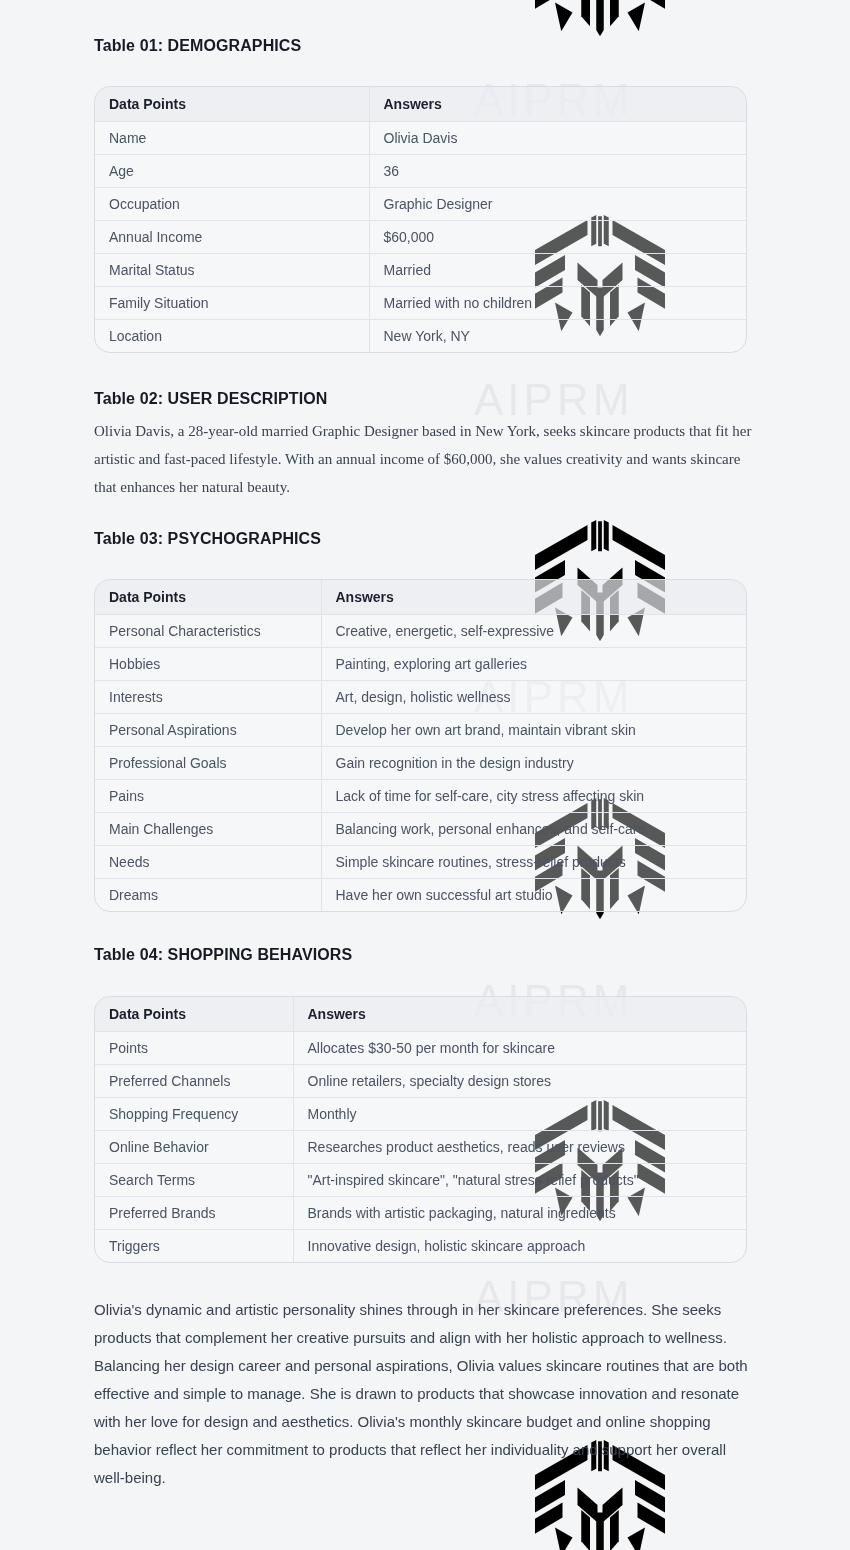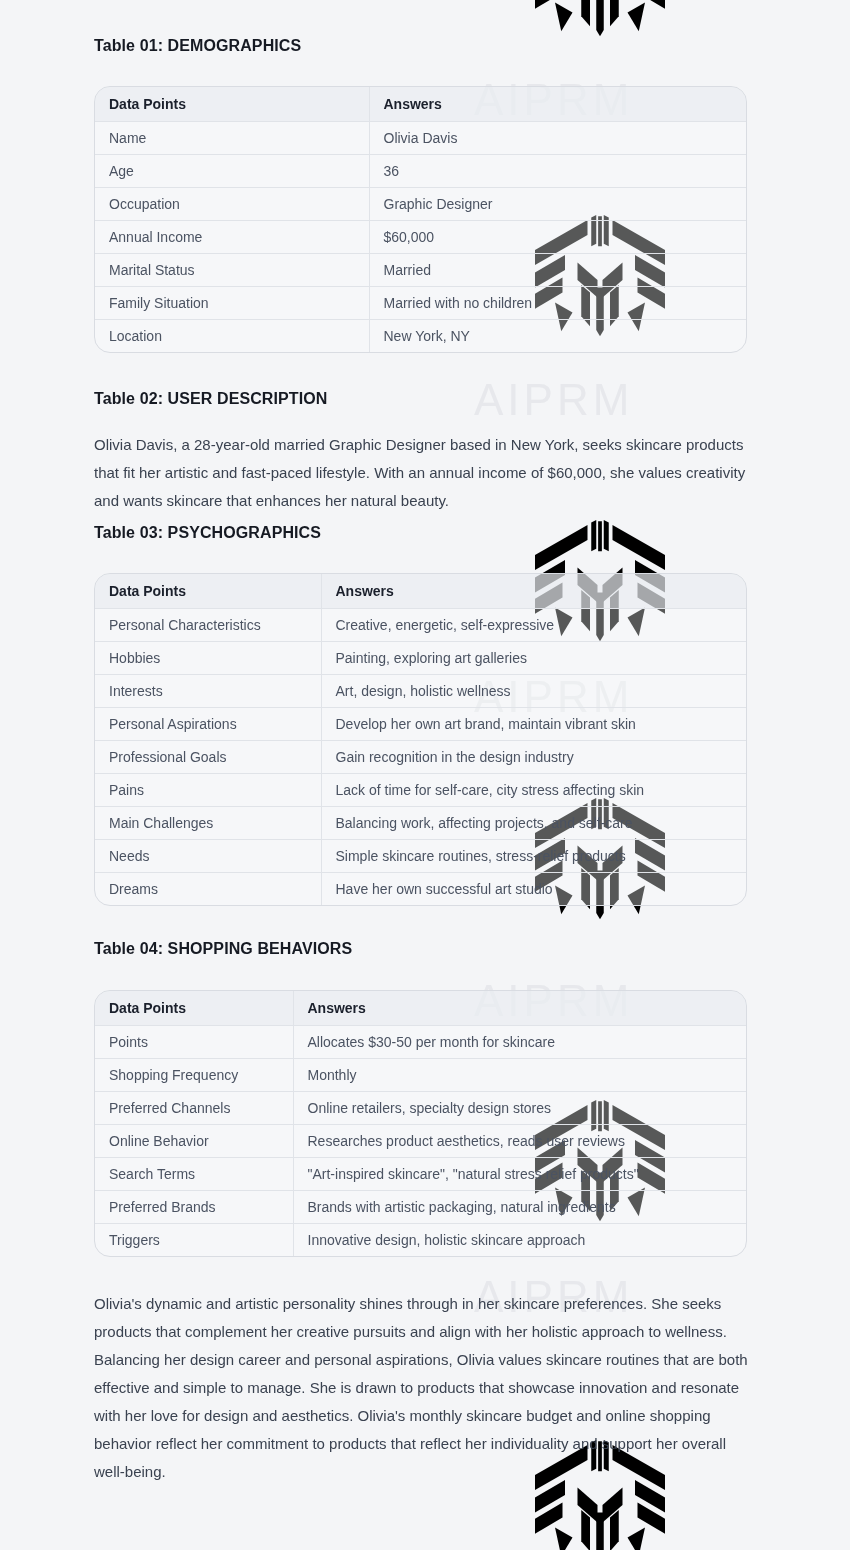--- a/index.html
+++ b/index.html
@@ -47,22 +47,22 @@
     font-size: 16px;
     line-height: 20px;
     font-weight: 700;
     color: #161a23;
     letter-spacing: .1px;
   }
   .mt36 { margin-top: 36px; }
   .mt33 { margin-top: 33px; }
   .mt31 { margin-top: 31px; }
   .mt30 { margin-top: 30px; }
-  .mt24 { margin-top: 8px; }
-  .mt22 { margin-top: 22px; }
+  .mt24 { margin-top: 28px; }
+  .mt22 { margin-top: 8px; font-family: Liberation Serif, serif; }
 
   .tbl {
     width: 653px;
     border: 1px solid #d9dce2;
     border-radius: 16px;
     overflow: hidden;
     background: rgba(250, 251, 252, 0.35);
   }
   .tbl table {
     width: 100%;
@@ -255,21 +255,21 @@
               <td>Gain recognition in the design industry</td>
             </tr>
 
             <tr>
               <td>Pains</td>
               <td>Lack of time for self-care, city stress affecting skin</td>
             </tr>
 
             <tr>
               <td>Main Challenges</td>
-              <td>Balancing work, affecting projects, and self-care</td>
+              <td>Balancing work, personal enhances, and self-care</td>
             </tr>
 
             <tr>
               <td>Needs</td>
               <td>Simple skincare routines, stress-relief products</td>
             </tr>
 
             <tr>
               <td>Dreams</td>
               <td>Have her own successful art studio</td>
@@ -293,27 +293,27 @@
           </tr>
         </thead>
         <tbody>
 
             <tr>
               <td>Points</td>
               <td>Allocates $30-50 per month for skincare</td>
             </tr>
 
             <tr>
+              <td>Preferred Channels</td>
+              <td>Online retailers, specialty design stores</td>
+            </tr>
+
+            <tr>
               <td>Shopping Frequency</td>
               <td>Monthly</td>
-            </tr>
-
-            <tr>
-              <td>Preferred Channels</td>
-              <td>Online retailers, specialty design stores</td>
             </tr>
 
             <tr>
               <td>Online Behavior</td>
               <td>Researches product aesthetics, reads user reviews</td>
             </tr>
 
             <tr>
               <td>Search Terms</td>
               <td>"Art-inspired skincare", "natural stress relief products"</td>

